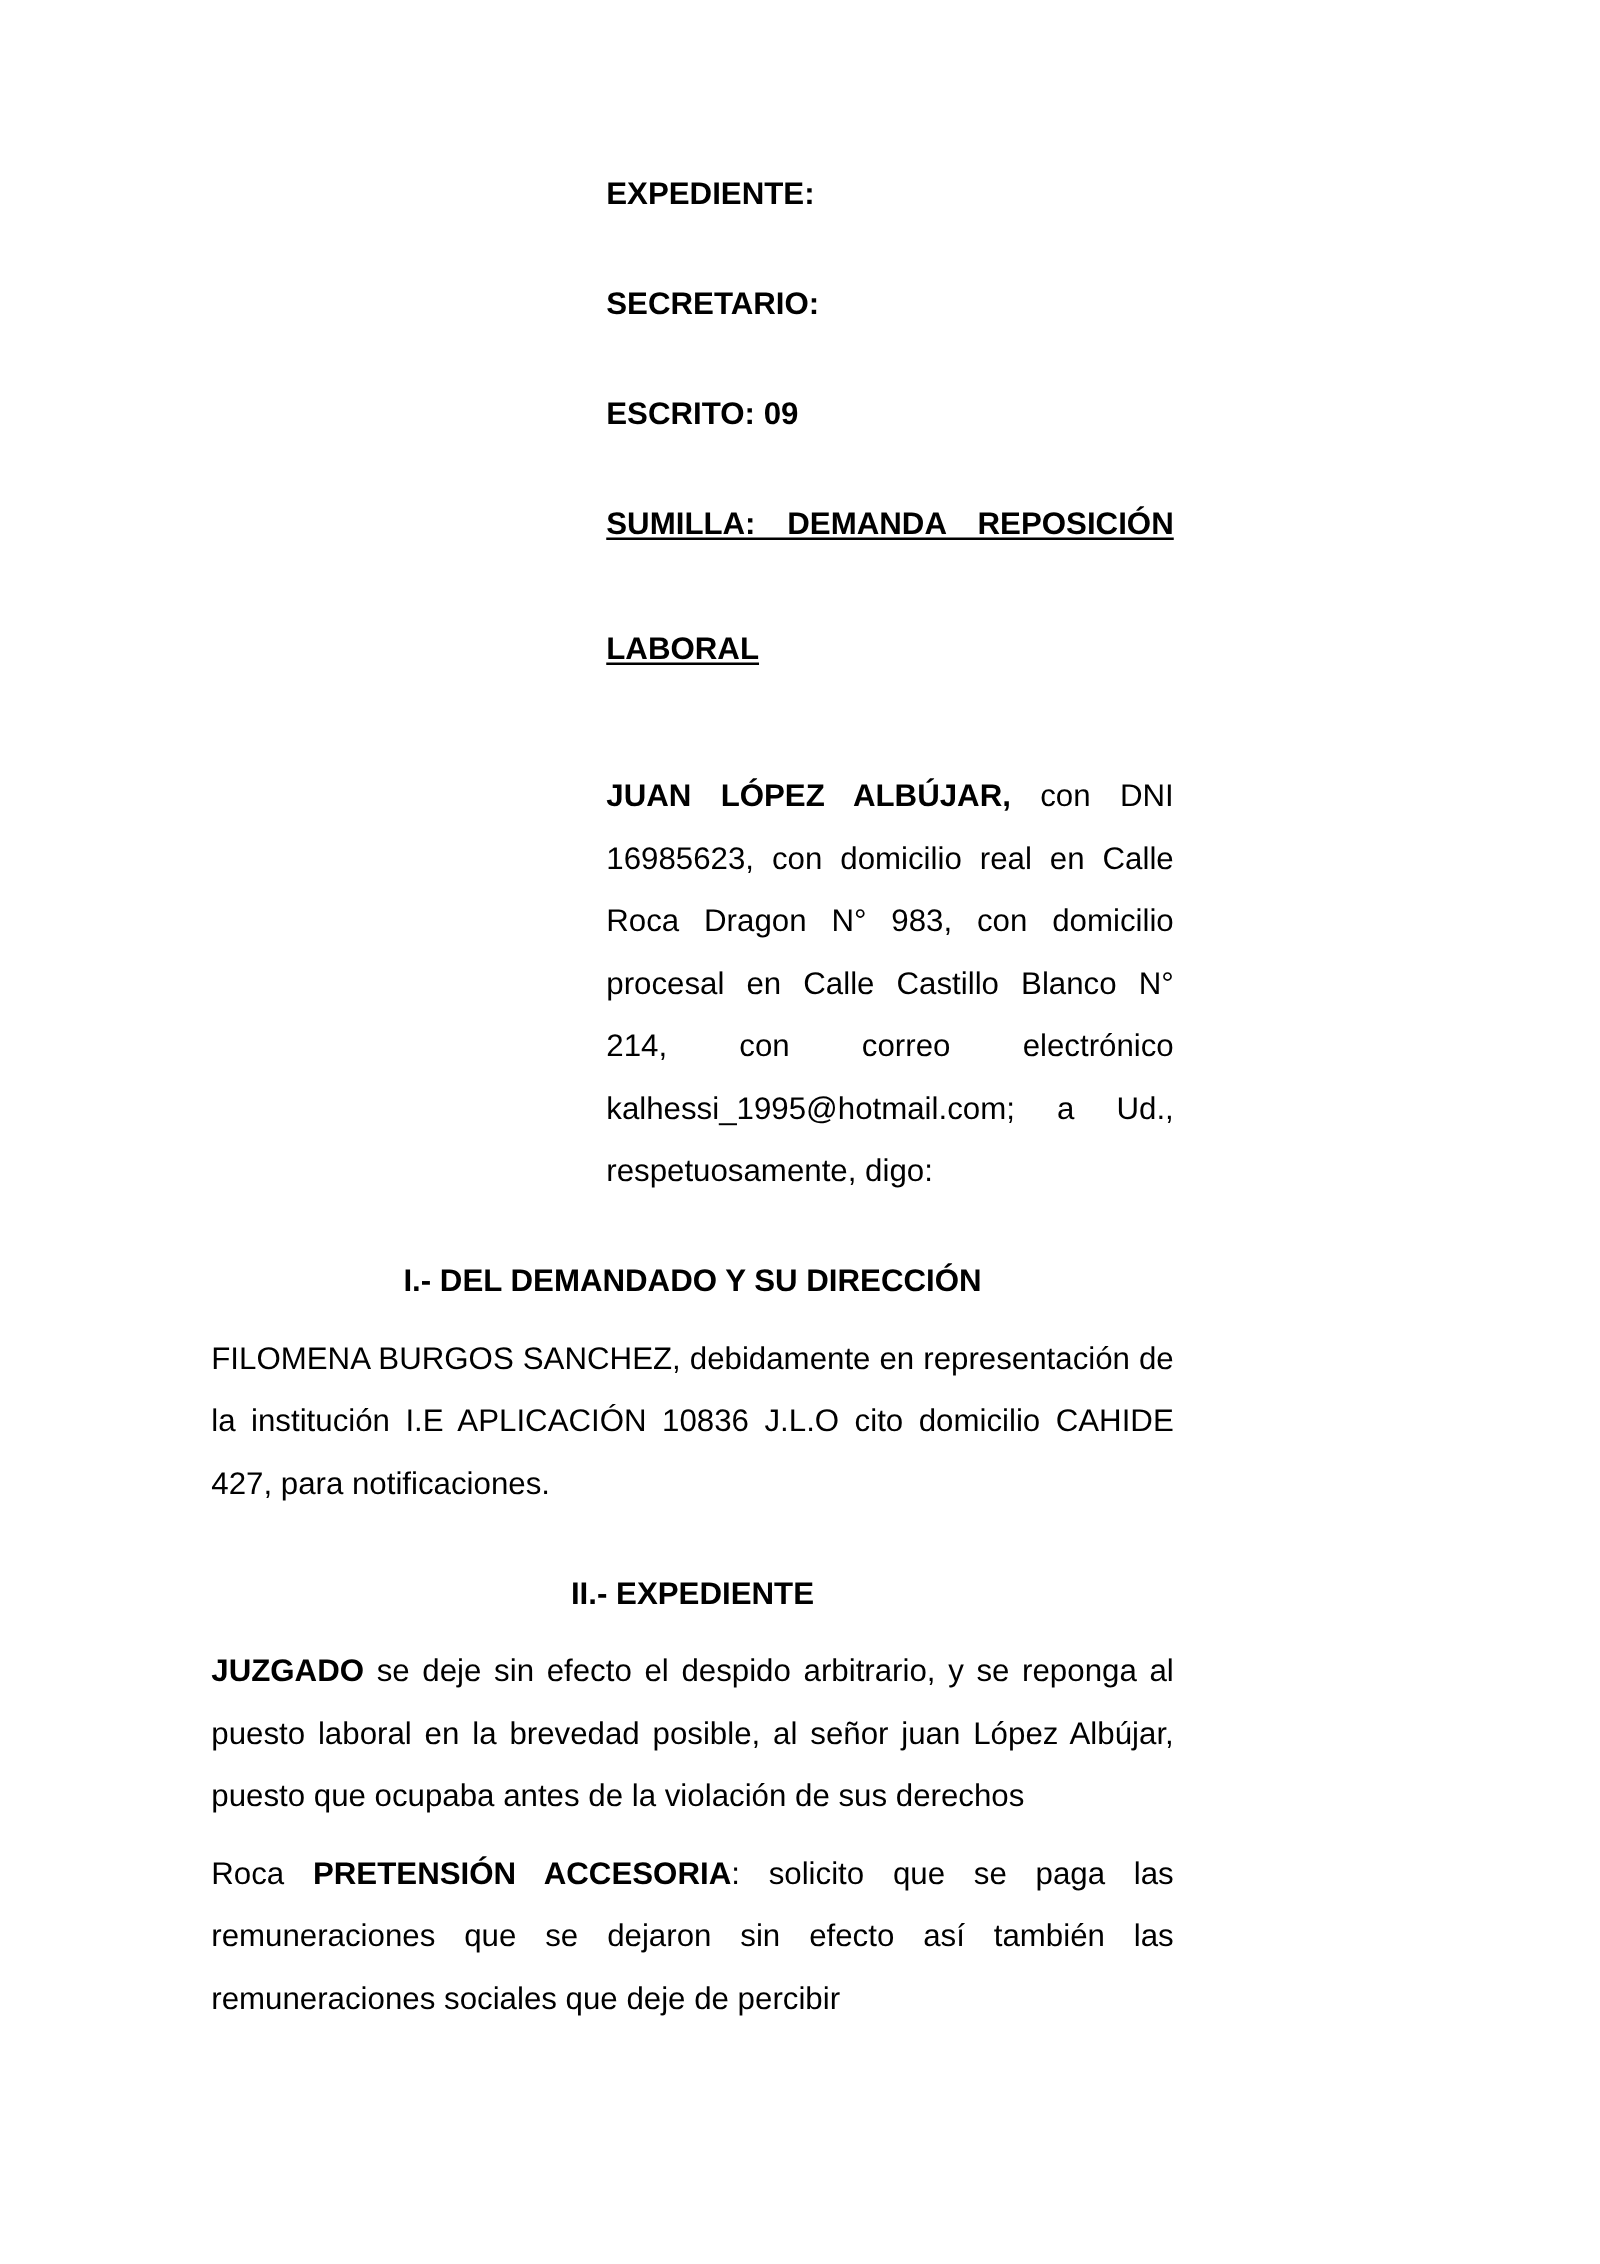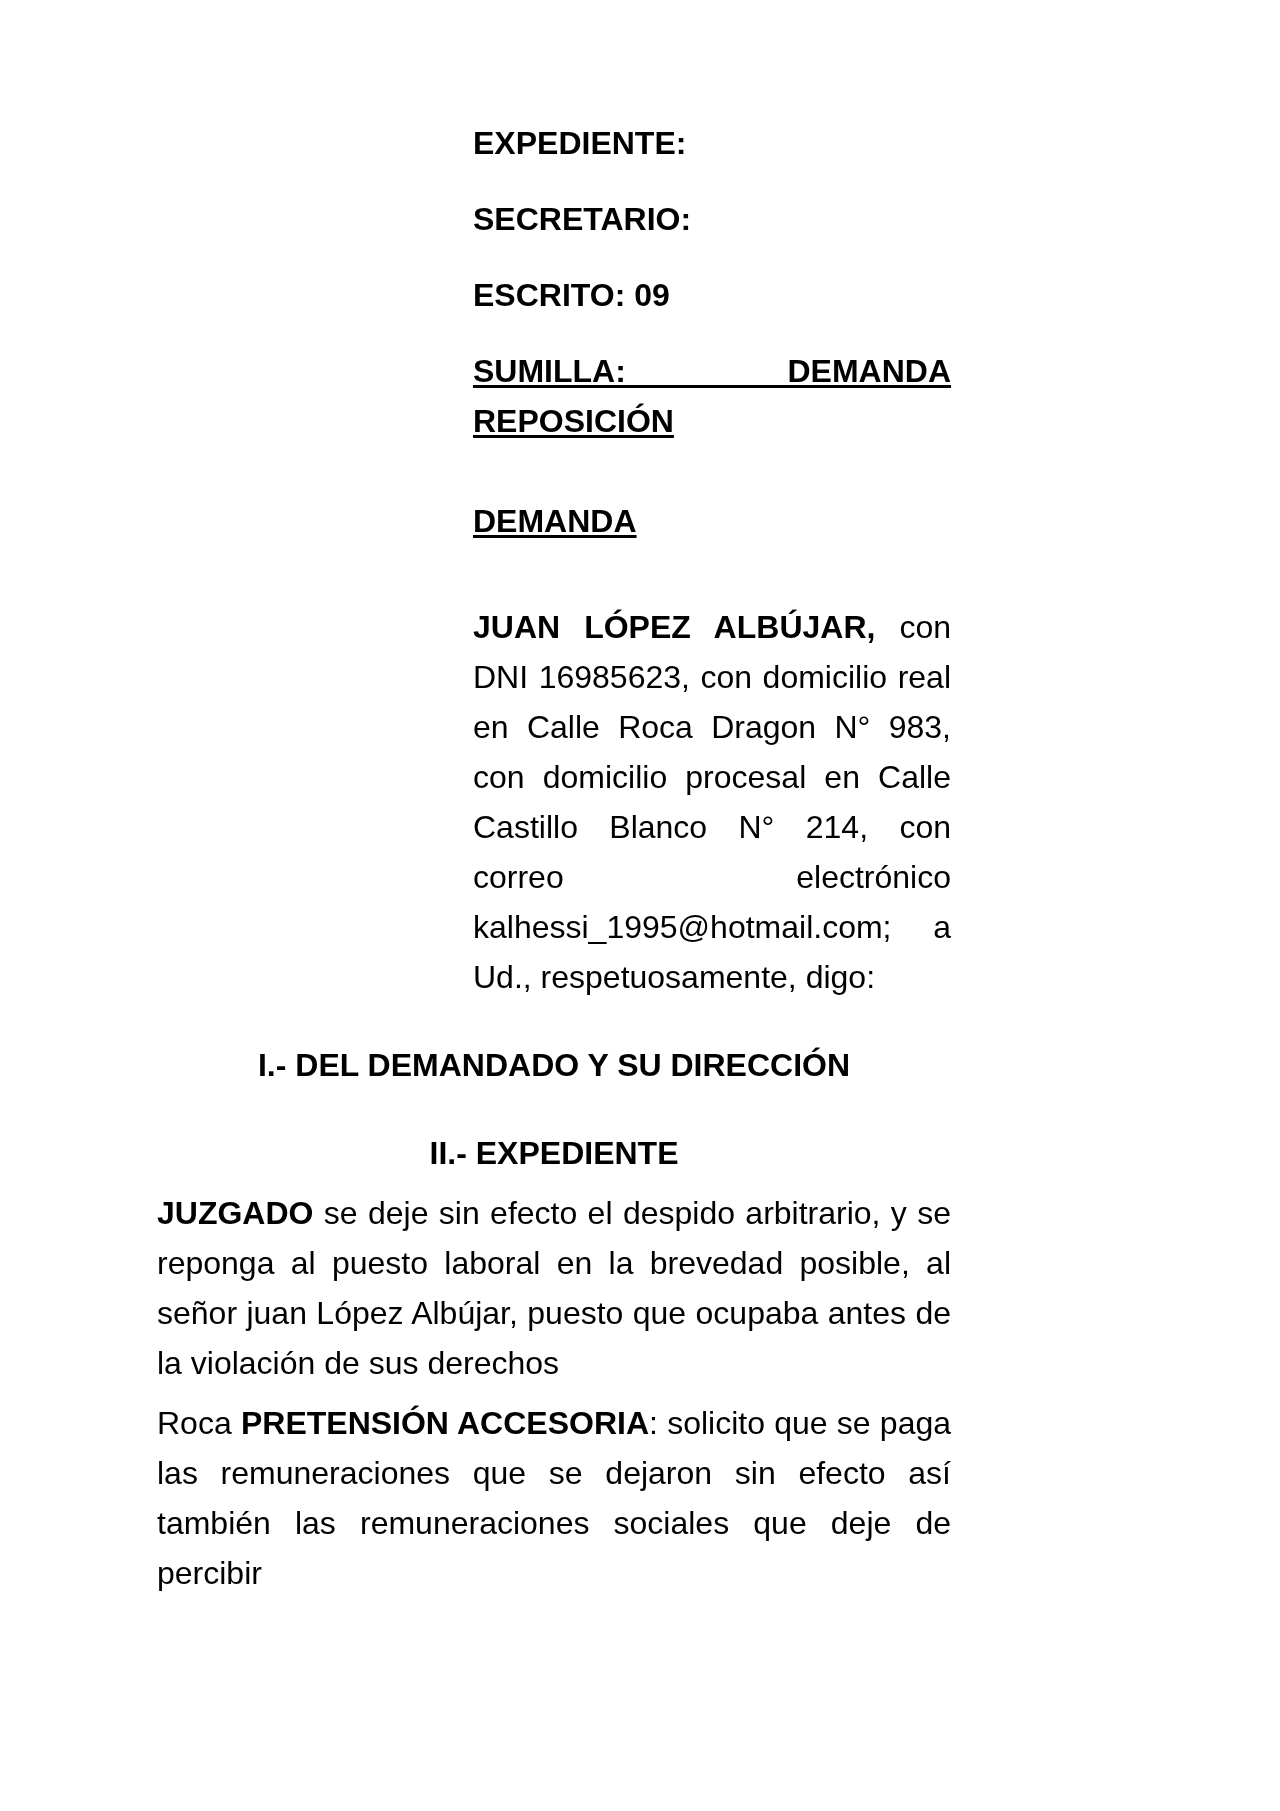--- a/index.html
+++ b/index.html
@@ -17,22 +17,22 @@
     height: 1811px;
     background: #ffffff;
     box-sizing: border-box;
     padding: 118px 150px 0 157px;
     overflow: hidden;
   }
   .doc {
     width: 794px;
   }
   p {
-    margin: 0;
-    font-size: 32px;
+    margin: 12px;
+    font-size: 25px;
     line-height: 50px;
     text-align: justify;
     text-justify: inter-word;
   }
   
   .indented {
     margin-left: 316px;
     width: 478px;
   }
   .indented p {
@@ -90,35 +90,36 @@
 <div class="page">
   <div class="doc">
 
     <div class="indented">
       <p class="field">EXPEDIENTE:</p>
       <div class="spacer-sm"></div>
       <p class="field">SECRETARIO:</p>
       <div class="spacer-sm"></div>
       <p class="field">ESCRITO: 09</p>
       <div class="spacer-sm"></div>
-      <p class="sumilla"><span class="justify-line">SUMILLA: DEMANDA REPOSICIÓN</span><span>DEMANDA </span></p>
+      <p class="sumilla"><span class="justify-line">SUMILLA: DEMANDA REPOSICIÓN</span><span>LABORAL </span></p>
     </div>
 
     <div class="spacer-sm"></div>
 
 
     <div class="spacer-md"></div>
 
     <div class="indented">
       <p class="party"><span class="name">JUAN LÓPEZ ALBÚJAR,</span><span> con DNI 16985623, con domicilio real en Calle Roca Dragon N° 983, con domicilio procesal en Calle Castillo Blanco N° 214, con correo electrónico kalhessi_1995@hotmail.com; a Ud., respetuosamente, digo:</span></p>
     </div>
 
     <div class="spacer-sm"></div>
 
     <p class="heading">I.- DEL DEMANDADO Y SU DIRECCIÓN</p>
+    <p class="body-par">FILOMENA BURGOS SANCHEZ, debidamente en representación de la institución I.E APLICACIÓN 10836 J.L.O cito domicilio CAHIDE 427, para notificaciones.</p>
 
     <div class="spacer-sm"></div>
 
     <p class="heading">II.- EXPEDIENTE</p>
 
     <p class="body-par"><span class="b">JUZGADO</span><span> se deje sin efecto el despido arbitrario, y se reponga al puesto laboral en la brevedad posible, al señor juan López Albújar, puesto que ocupaba antes de la violación de sus derechos</span></p>
 
     <p class="body-par"><span>Roca </span><span class="b">PRETENSIÓN ACCESORIA</span><span>: solicito que se paga las remuneraciones que se dejaron sin efecto así también las remuneraciones sociales que   deje de percibir</span></p>
 
 

